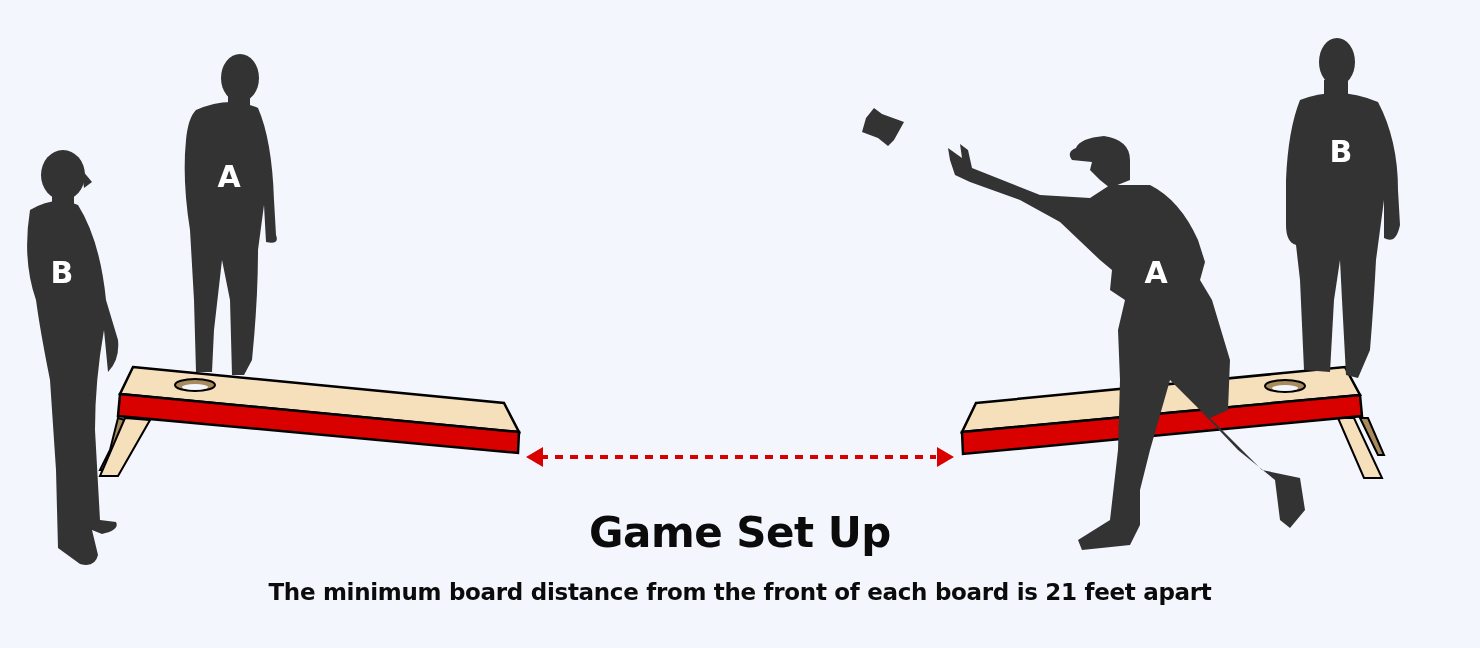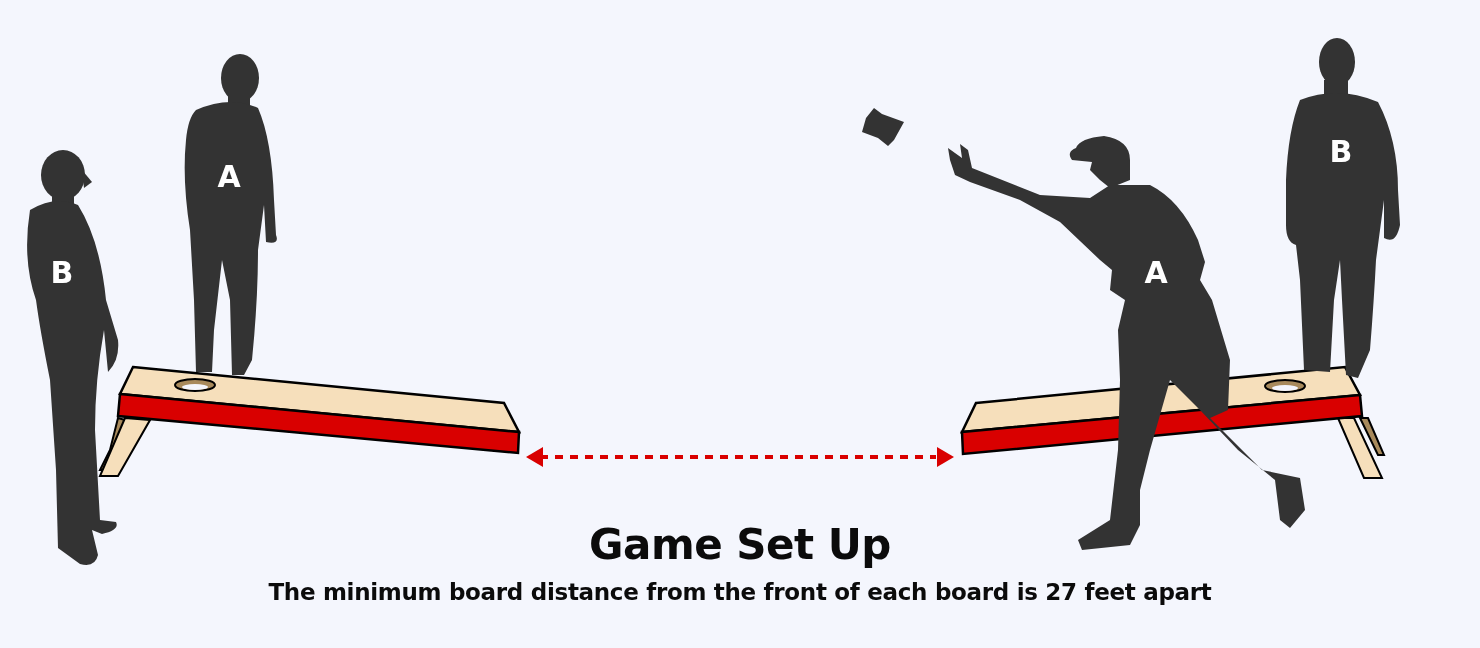--- a/index.html
+++ b/index.html
@@ -7,21 +7,21 @@
     width: 1480px; height: 648px; overflow: hidden;
     background: #f4f6fd;
     font-family: "Liberation Sans", "DejaVu Sans", sans-serif;
     position: relative;
   }
   #scene { position: absolute; left: 0; top: 0; width: 1480px; height: 648px; }
   .caption {
     position: absolute; left: 0; width: 1480px; text-align: center;
     color: #0b0b0b; font-family: "DejaVu Sans", "Liberation Sans", sans-serif;
   }
-  .title { top: 520px; font-size: 42px; font-weight: bold; letter-spacing: -0.5px; }
+  .title { top: 508px; font-size: 42px; font-weight: bold; letter-spacing: -0.5px; }
   .subtitle { top: 579px; font-size: 23px; font-weight: bold; letter-spacing: -0.3px; }
   .label { font-family: "DejaVu Sans", sans-serif; font-weight: bold; font-size: 30px; fill: #ffffff; }
 </style>
 </head>
 <body>
 
 <svg id="scene" viewBox="0 0 1480 648" xmlns="http://www.w3.org/2000/svg">
 
   <g>
     <polygon points="118,418 110,450 100,470 110,470 132,422" fill="#a88a5c" stroke="#000" stroke-width="2"></polygon>
@@ -72,13 +72,13 @@
   <g fill="#333333">
     <path d="M1076,148 Q1080,138 1104,136 Q1130,140 1130,160 L1130,180 L1110,188 L1100,180 L1090,170 L1092,162 L1072,160 Q1066,152 1076,148 Z"></path>
     <path d="M948,148 L962,158 L960,144 L968,150 L972,168 L1040,195 L1090,198 L1110,185 L1150,185 Q1180,200 1198,240 L1205,262 L1200,280 L1212,300 L1230,360 L1228,410 L1210,418 L1262,470 L1300,478 L1305,510 L1290,528 L1280,520 L1275,480 L1238,450 L1200,410 L1170,380 L1150,450 L1140,490 L1140,525 L1130,545 L1082,550 L1078,540 L1110,520 L1118,450 L1120,380 L1118,330 L1125,300 L1110,290 L1112,270 L1100,260 L1060,222 L1020,200 L970,182 L955,175 L950,160 Z"></path>
     <text class="label" x="1156" y="283" text-anchor="middle">A</text>
   </g>
 
   <path d="M866,118 L874,108 L882,114 L904,122 L894,140 L888,146 L878,138 L862,132 Z" fill="#333333"></path>
 </svg>
 
 <div class="caption title">Game Set Up</div>
-<div class="caption subtitle">The minimum board distance from the front of each board is 27 feet apart</div>
+<div class="caption subtitle">The minimum board distance from the front of each board is 21 feet apart</div>
 
 </body></html>

